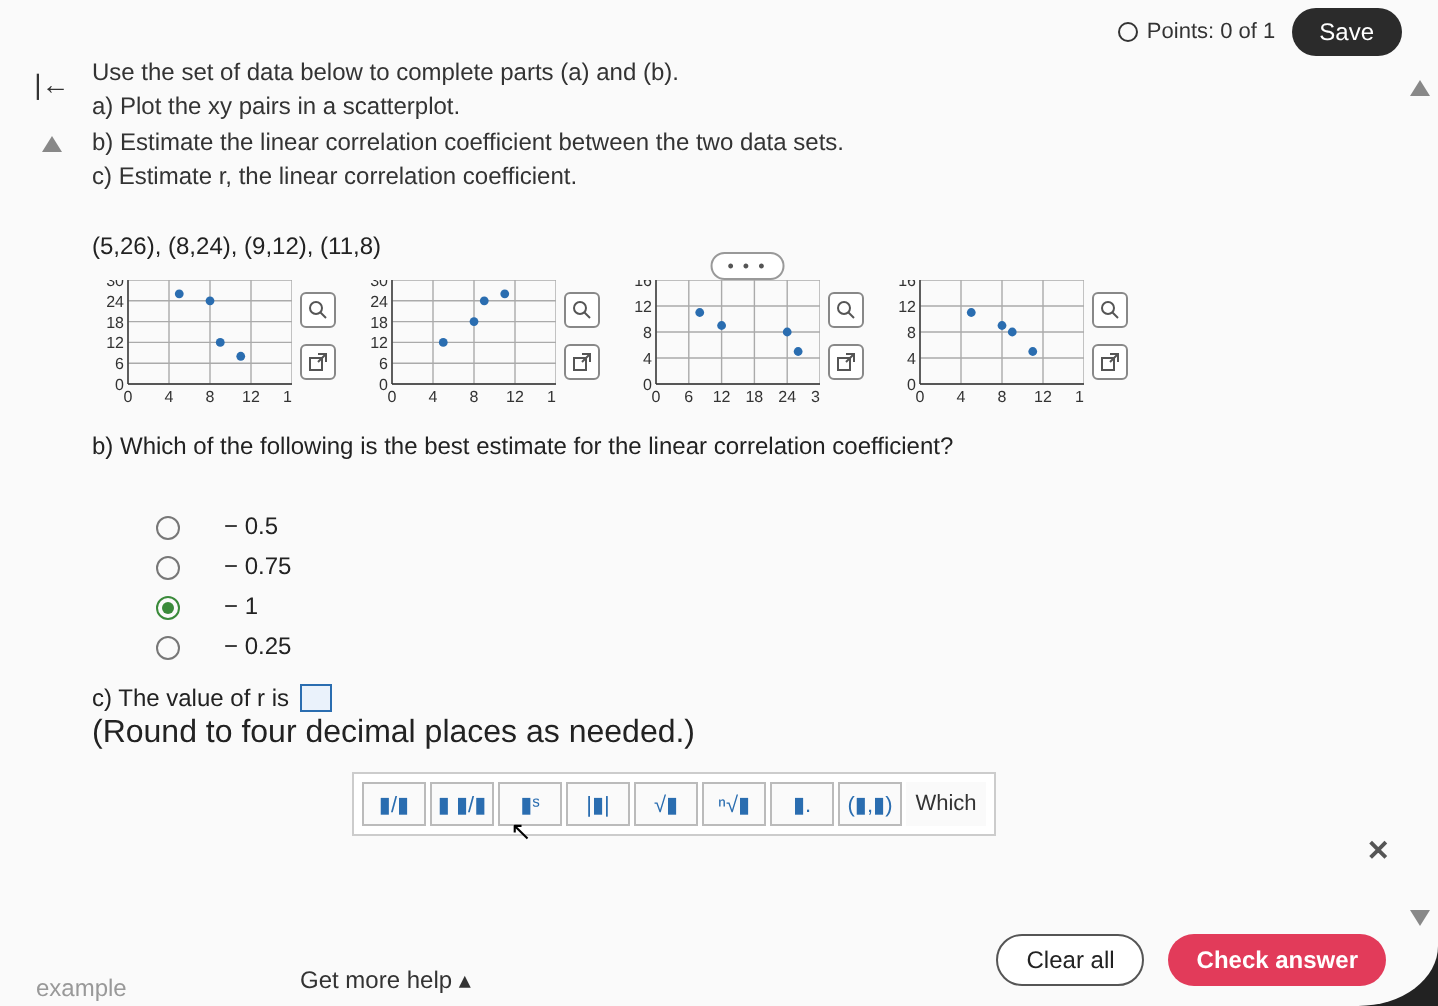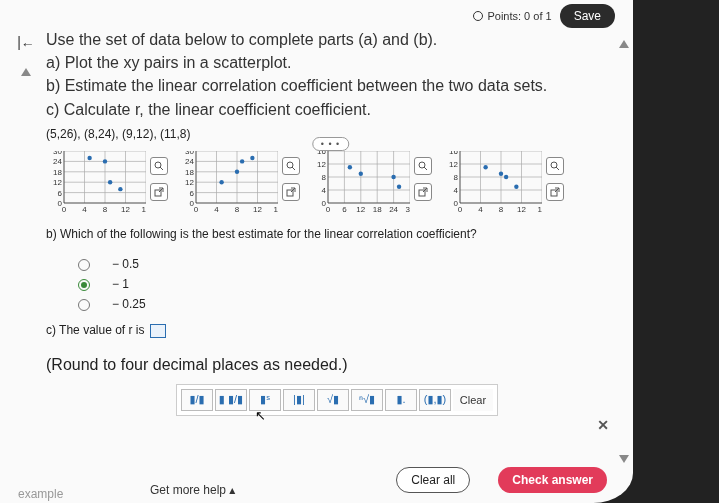--- a/index.html
+++ b/index.html
@@ -1,50 +1,50 @@
 <!DOCTYPE html>
 <html><head>
 <meta charset="utf-8">
 <style>
 *{box-sizing:border-box;margin:0;padding:0}
 body{font-family:Arial,Helvetica,sans-serif;font-size:12px;color:#222;background:#222;width:719px;height:503px;overflow:hidden}
-.page{background:#fafafa;width:633px;height:503px;position:relative;border-radius:0 0 40px 0/0 0 30px 0}
+.page{background:#fafafa;width:719px;height:503px;position:relative;border-radius:0 0 40px 0/0 0 30px 0}
 .topbar{display:flex;justify-content:flex-end;align-items:center;padding:4px 18px 0 0;gap:8px}
 .points{font-size:11px;color:#333;display:flex;align-items:center;gap:4px}
 .points .circ{width:10px;height:10px;border:1.5px solid #333;border-radius:50%}
 .save{background:#2b2b2b;color:#fff;border-radius:14px;padding:5px 14px;font-size:12px;cursor:pointer;font-weight:normal}
 .body{display:flex;padding:0 10px 0 6px}
 .leftcol{width:40px;display:flex;flex-direction:column;align-items:center;gap:18px;padding-top:6px}
 .nav-icn{font-size:14px;color:#333;cursor:pointer}
 .tri{width:0;height:0;border-left:5px solid transparent;border-right:5px solid transparent}
 .tri.up{border-bottom:8px solid #888}
 .tri.dn{border-top:8px solid #888}
 .content{flex:1;padding:0 8px 0 0}
-.instr{font-size:16px;color:#333;line-height:1.45;margin-bottom:6px}
+.instr{font-size:12px;color:#333;line-height:1.45;margin-bottom:18px}
 .pairs{font-size:12px;margin-bottom:10px}
 .charts{display:flex;gap:10px;margin-bottom:14px;align-items:flex-start;position:relative}
 .chartwrap{display:flex;align-items:flex-start}
 .chart{position:relative}
 svg.plot{display:block}
 .icncol{display:flex;flex-direction:column;gap:8px;margin-left:4px;margin-top:6px}
 .icn{width:18px;height:18px;border:1px solid #888;border-radius:3px;display:flex;align-items:center;justify-content:center;font-size:10px;color:#555;cursor:pointer;background:#fff}
 .more-dots{position:absolute;top:-14px;left:50%;transform:translateX(-50%);border:1px solid #999;border-radius:10px;padding:1px 8px;font-size:9px;letter-spacing:1px;color:#555;background:#fff;cursor:pointer}
-.qb{margin-bottom:16px;font-size:12px}
+.qb{margin-bottom:26px;font-size:12px}
 .opts{margin-left:32px;margin-bottom:12px}
 .opt{display:flex;align-items:flex-end;gap:22px;margin-bottom:6px;font-size:12px}
 .radio{width:12px;height:12px;border:1.5px solid #777;border-radius:50%;display:inline-block;position:relative}
 .radio.sel::after{content:"";position:absolute;inset:2px;background:#3a8a3a;border-radius:50%}
 .radio.sel{border-color:#3a8a3a}
-.partc{font-size:12px;margin-bottom:18px}
+.partc{font-size:12px;margin-bottom:2px}
 .entry{display:inline-block;width:16px;height:14px;border:1.5px solid #2a6db0;background:#eaf2fb;vertical-align:middle;margin:0 2px}
 .hint{font-size:16px}
 .palette{display:flex;gap:2px;margin-top:10px;background:#fff;border:1px solid #ccc;padding:4px;width:fit-content;margin-left:130px}
 .pal{width:32px;height:22px;border:1px solid #bbb;display:flex;align-items:center;justify-content:center;font-size:11px;color:#2a6db0;cursor:pointer;background:#fafafa}
 .pal.more{border:none;font-size:11px;color:#333;width:40px}
-.bottom{position:absolute;bottom:10px;left:0;right:0;display:flex;justify-content:flex-end;align-items:center;gap:28px;padding:0 26px}
+.bottom{position:absolute;bottom:10px;left:0;right:0;display:flex;justify-content:flex-end;align-items:center;gap:12px;padding:0 26px}
 .clear{border:1.5px solid #555;border-radius:14px;padding:5px 14px;font-size:12px;cursor:pointer;background:#fff}
 .check{background:#e23b5a;color:#ffffff;border-radius:14px;padding:6px 14px;font-size:12px;cursor:pointer;font-weight:bold}
 .gethelp{position:absolute;bottom:6px;left:150px;font-size:12px;color:#333}
 .example{position:absolute;bottom:2px;left:18px;font-size:12px;color:#999}
 .closex{position:absolute;right:24px;bottom:70px;font-size:14px;color:#555;cursor:pointer;font-weight:bold}
 .scroll{position:absolute;right:2px;top:40px;bottom:40px;width:14px;display:flex;flex-direction:column;justify-content:space-between;align-items:center}
 .scroll .tri{cursor:pointer}
 .cursor{position:absolute;left:255px;top:408px;font-size:13px;color:#000;pointer-events:none}
 </style>
 </head>
@@ -63,21 +63,21 @@
   <div class="leftcol">
     <div class="nav-icn">|←</div>
     <div class="tri up"></div>
   </div>
 
   <div class="content">
     <div class="instr">
       <div>Use the set of data below to complete parts (a) and (b).</div>
       <div>a) Plot the xy pairs in a scatterplot.</div>
       <div>b) Estimate the linear correlation coefficient between the two data sets.</div>
-      <div>c) Calculate r, the linear coefficient coefficient.</div>
+      <div>c) Estimate r, the linear correlation coefficient.</div>
     </div>
     <div class="pairs">(5,26), (8,24), (9,12), (11,8)</div>
 
     <div class="charts" id="charts-row">
       <div class="more-dots">• • •</div>
     <div class="chartwrap">
             <div class="chart">
               <svg class="plot" width="100" height="62">
                 <g font-size="8" fill="#333" stroke="#333" stroke-width="0.7">
                   <line x1="18" y1="0" x2="18" y2="52" stroke="#aaa"></line>
@@ -276,20 +276,24 @@
           </div>
         </div>
 
     <div class="qb">b) Which of the following is the best estimate for the linear correlation coefficient?</div>
     <div class="opts" id="opts">
           <div class="opt">
             <span class="radio"></span>
             <span>− 0.5</span>
           </div>
           <div class="opt">
+            <span class="radio"></span>
+            <span>− 0.75</span>
+          </div>
+          <div class="opt">
             <span class="radio sel"></span>
             <span>− 1</span>
           </div>
           <div class="opt">
             <span class="radio"></span>
             <span>− 0.25</span>
           </div>
         </div>
 
     <div class="partc">
@@ -299,21 +303,21 @@
 
     <div class="palette" id="palette">
           <div class="pal">▮/▮</div>
           <div class="pal">▮ ▮/▮</div>
           <div class="pal">▮ˢ</div>
           <div class="pal">|▮|</div>
           <div class="pal">√▮</div>
           <div class="pal">ⁿ√▮</div>
           <div class="pal">▮.</div>
           <div class="pal">(▮,▮)</div>
-          <div class="pal more">Clear</div>
+          <div class="pal more">Which</div>
         </div>
   </div>
  </div>
 
  <div class="closex">✕</div>
  <div class="cursor">↖</div>
 
  <div class="scroll">
    <div class="tri up"></div>
    <div class="tri dn"></div>

